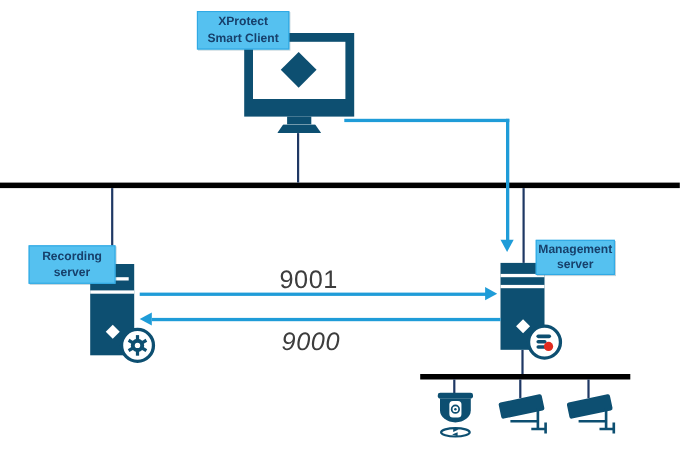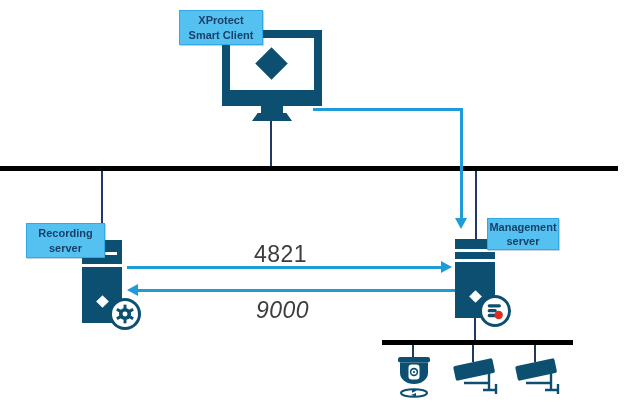--- a/index.html
+++ b/index.html
@@ -103,21 +103,21 @@
   <div>
     <div class="arrow-line" style="left:313px;top:108px;width:150px;height:3px;"></div>
     <div class="arrow-line" style="left:460px;top:108px;width:3px;height:111px;"></div>
     <div class="ah-down" style="left:455px;top:218px;"></div>
   </div>
 
   <div>
     <div class="arrow-line" style="left:127px;top:266px;width:315px;height:3px;"></div>
     <div class="ah-right" style="left:441px;top:261px;"></div>
   </div>
-  <div class="port" style="left:254px;top:241px;">4821</div>
+  <div class="port" style="left:254px;top:241px;">9001</div>
 
   <div>
     <div class="arrow-line" style="left:138px;top:289px;width:317px;height:3px;"></div>
     <div class="ah-left" style="left:127px;top:284px;"></div>
   </div>
   <div class="port" style="left:256px;top:297px;font-style:italic;">9000</div>
 
   <div class="bus" style="left:382px;top:340px;width:191px;height:5px;"></div>
   <div class="conn" style="left:412px;top:345px;width:2px;height:14px;"></div>
   <div class="conn" style="left:472px;top:345px;width:2px;height:17px;"></div>

